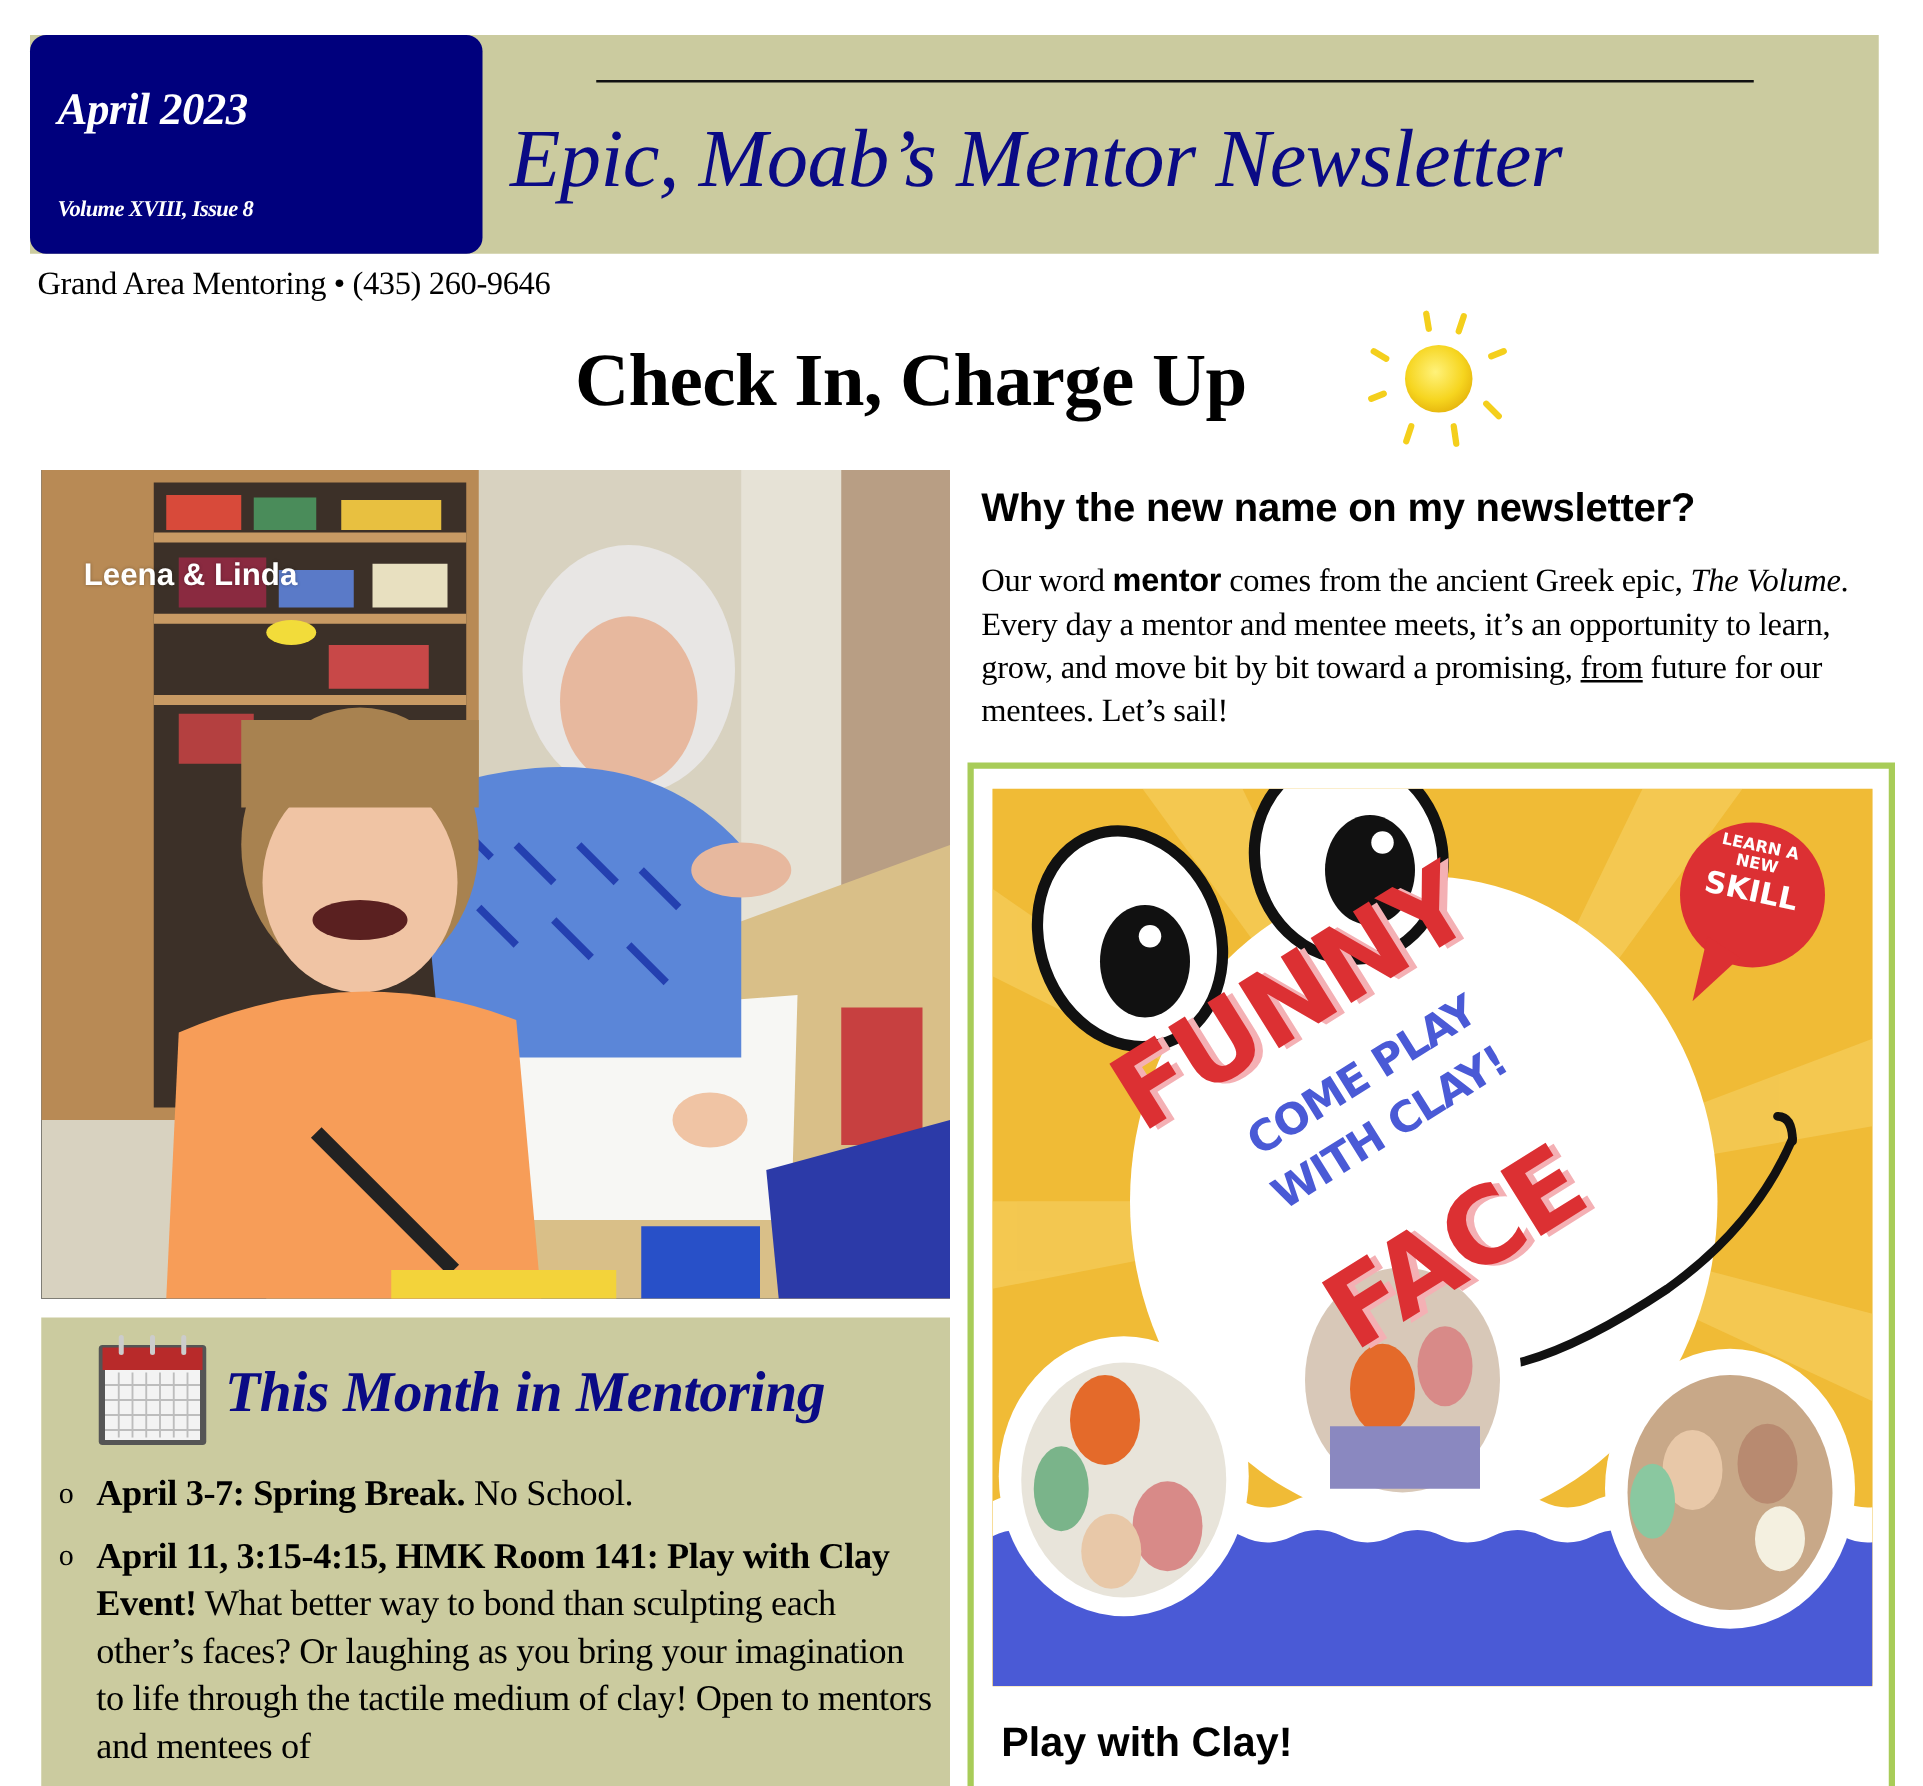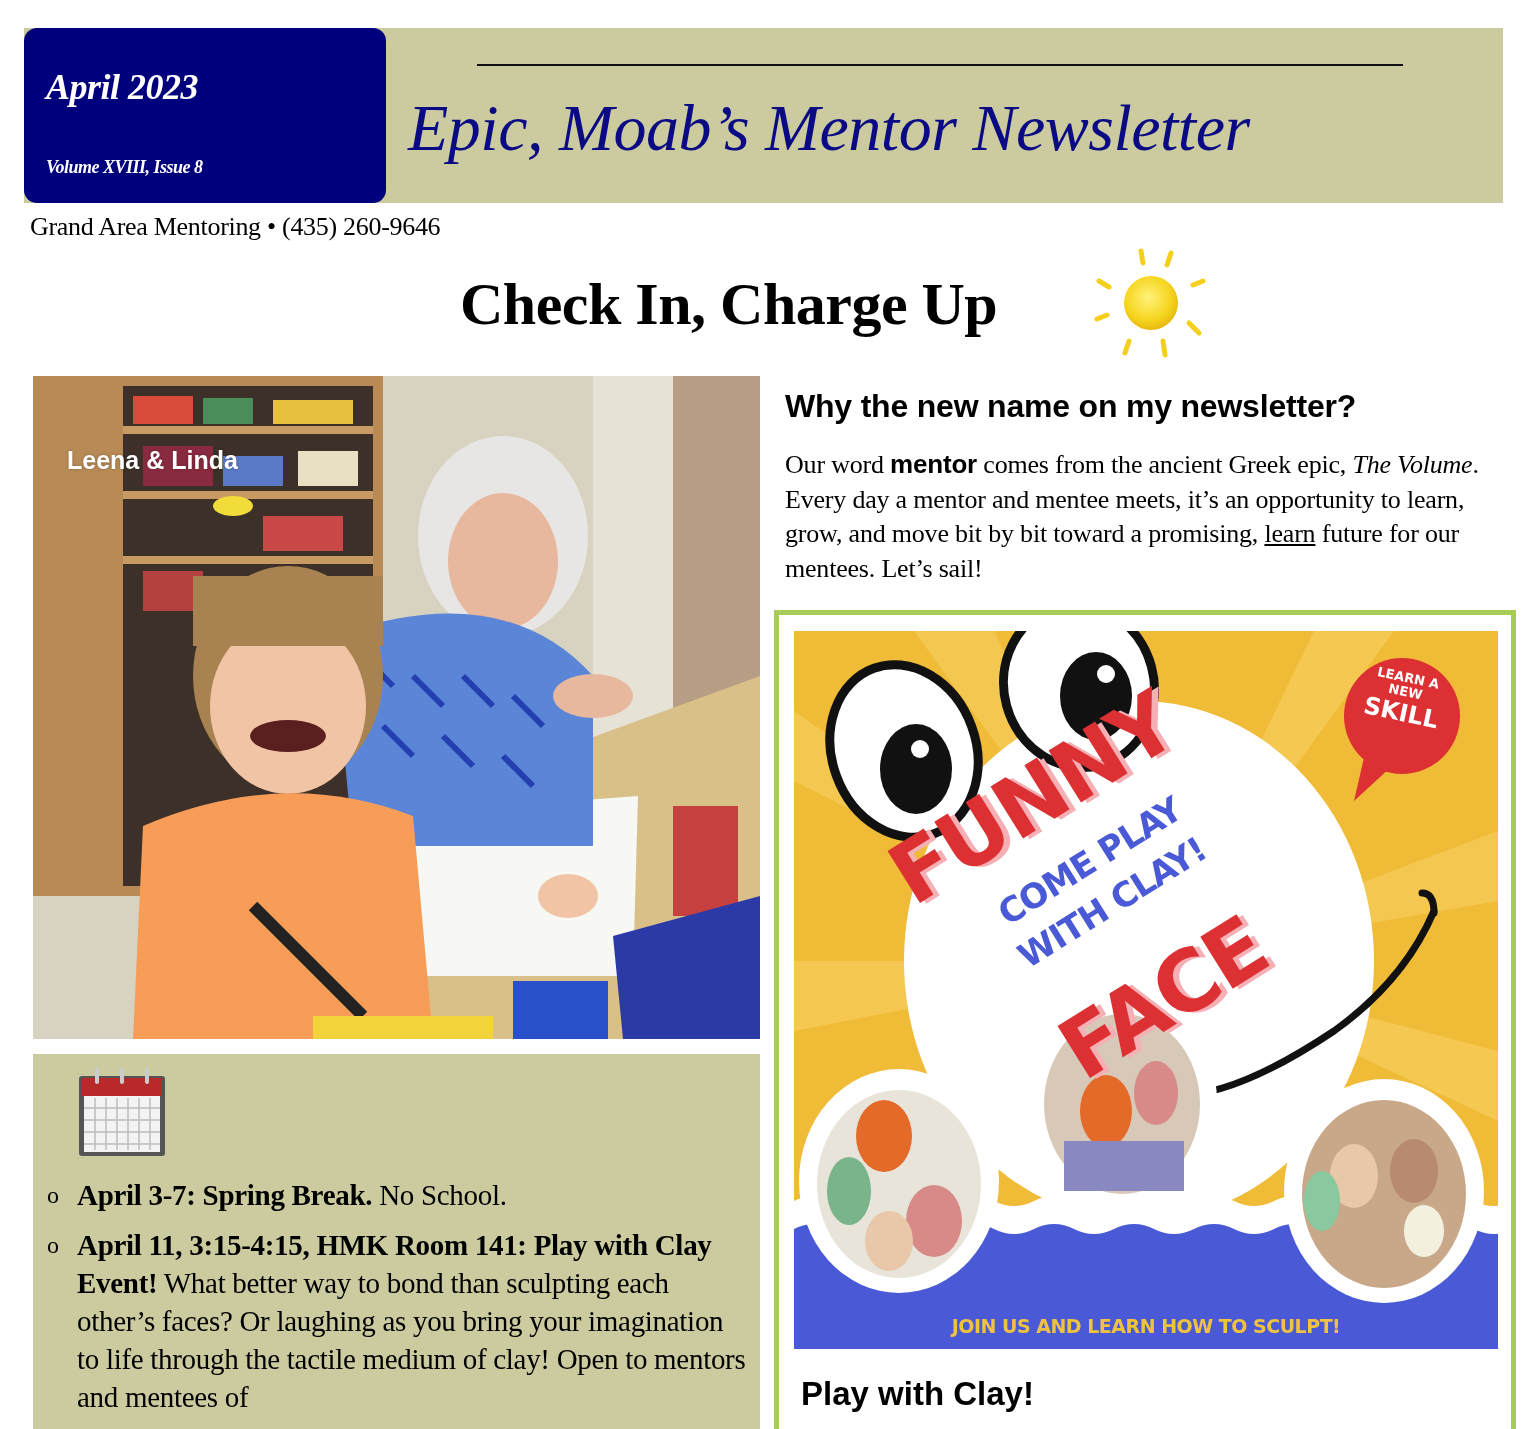--- a/index.html
+++ b/index.html
@@ -142,34 +142,35 @@
         <line x1="51" y1="30" x2="51" y2="82"></line>
         <line x1="62" y1="30" x2="62" y2="82"></line>
         <line x1="73" y1="30" x2="73" y2="82"></line>
     </g>
     <g fill="#ccc">
         <rect x="18" y="0" width="4" height="16" rx="2"></rect>
         <rect x="43" y="0" width="4" height="16" rx="2"></rect>
         <rect x="68" y="0" width="4" height="16" rx="2"></rect>
       </g>
   </svg>
+  <div class="month-title">This Month in Mentoring</div>
   <ul class="events">
     <li>
       <span class="bullet">o</span>
       <b>April 3-7: Spring Break.</b><span> No School.</span>
     </li>
     <li>
       <span class="bullet">o</span>
       <b>April 11, 3:15-4:15, HMK Room 141: Play with Clay Event!</b><span> What better way to bond than sculpting each other’s faces? Or laughing as you bring your imagination to life through the tactile medium of clay! Open to mentors and mentees of</span>
     </li>
   </ul>
 </div>
 
 <div class="why-title">Why the new name on my newsletter?</div>
-<div class="why-body"><span>Our word </span><span class="sans-bold">mentor</span><span> comes from the ancient Greek epic, </span><i>The Volume</i><span>. Every day a mentor and mentee meets, it’s an opportunity to learn, grow, and move bit by bit toward a promising, </span><u>learn</u><span> future for our mentees. Let’s sail!</span></div>
+<div class="why-body"><span>Our word </span><span class="sans-bold">mentor</span><span> comes from the ancient Greek epic, </span><i>The Volume</i><span>. Every day a mentor and mentee meets, it’s an opportunity to learn, grow, and move bit by bit toward a promising, </span><u>from</u><span> future for our mentees. Let’s sail!</span></div>
 
 <div class="flyer-frame">
   <div class="flyer">
     <svg width="704" height="718" viewBox="0 0 704 718">
       <rect width="704" height="718" fill="#f0bb36"></rect>
       <g fill="#f5cd5c" opacity="0.7">
         <polygon points="360,330 120,0 200,0"></polygon>
         <polygon points="360,330 0,80 0,150"></polygon>
         <polygon points="360,330 0,330 0,400"></polygon>
         <polygon points="360,330 520,0 600,0"></polygon>
@@ -217,16 +218,15 @@
     
     <div class="flyer-text" style="position:absolute;left:555px;top:40px;width:110px;text-align:center;color:#fff;transform:rotate(12deg);line-height:1.1;">
       <div style="font-size:13px;">LEARN A</div>
       <div style="font-size:13px;">NEW</div>
       <div style="font-size:24px;">SKILL</div>
     </div>
     <div class="flyer-text" style="position:absolute;left:130px;top:195px;font-size:84px;color:#dc3033;text-shadow:5px 4px 0 #f4b0b4;transform:rotate(-32deg);transform-origin:left bottom;letter-spacing:-2px;">FUNNY</div>
     <div class="flyer-text" style="position:absolute;left:218px;top:262px;font-size:34px;color:#4a5ad6;transform:rotate(-32deg);transform-origin:left bottom;letter-spacing:-1px;">COME PLAY</div>
     <div class="flyer-text" style="position:absolute;left:238px;top:305px;font-size:34px;color:#4a5ad6;transform:rotate(-32deg);transform-origin:left bottom;letter-spacing:-1px;">WITH CLAY!</div>
     <div class="flyer-text" style="position:absolute;left:300px;top:370px;font-size:84px;color:#dc3033;text-shadow:5px 4px 0 #f4b0b4;transform:rotate(-32deg);transform-origin:left bottom;letter-spacing:-2px;">FACE</div>
-    <div class="flyer-text" style="position:absolute;left:0;top:684px;width:704px;text-align:center;font-size:19px;color:#f0c240;letter-spacing:-0.5px;">JOIN US AND LEARN HOW TO SCULPT!</div>
   </div>
   <div class="flyer-caption">Play with Clay!</div>
 </div>
 
 </body></html>

